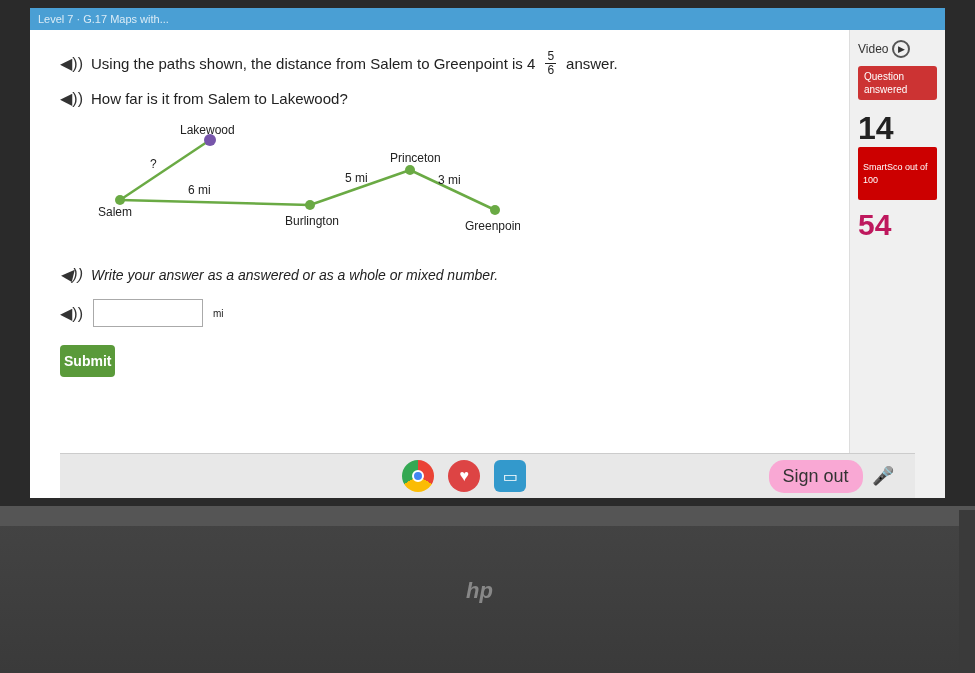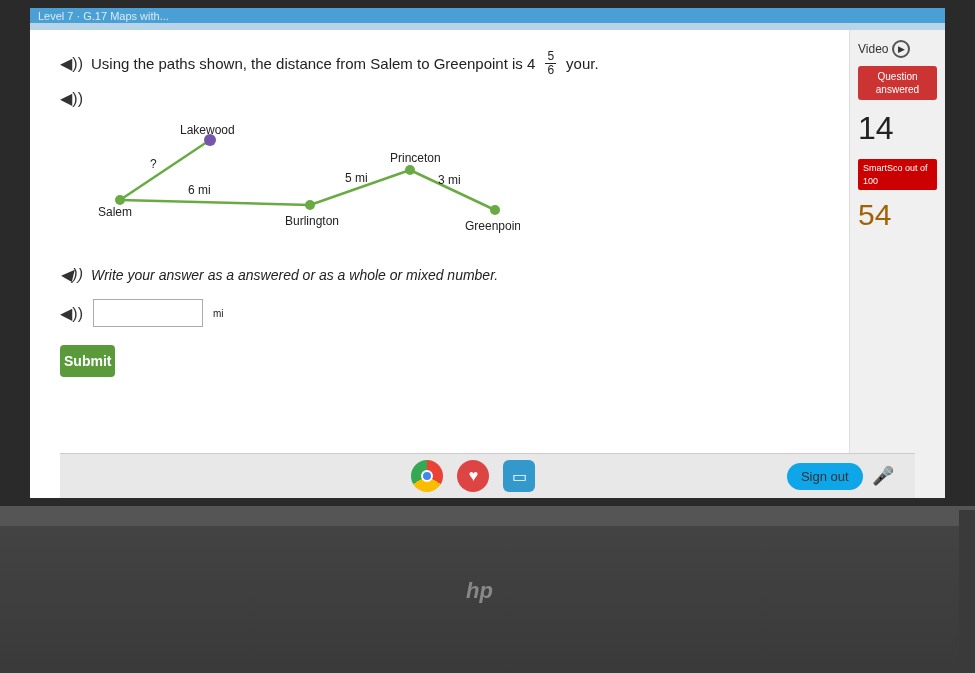--- a/index.html
+++ b/index.html
@@ -33,21 +33,21 @@
       background: #b8d4e8;
       overflow: hidden;
     }
 
     
     .top-bar {
       position: absolute;
       top: 0;
       left: 0;
       right: 0;
-      height: 15px;
+      height: 22px;
       background: #4a9fd4;
       display: flex;
       align-items: center;
       padding: 0 8px;
     }
 
     
     .content-area {
       position: absolute;
       top: 22px;
@@ -97,47 +97,45 @@
       justify-content: center;
       font-size: 9px;
     }
 
     .question-answered-box {
       background: #cc3333;
       color: white;
       font-size: 10px;
       padding: 4px 6px;
       border-radius: 3px;
-      text-align: center;
       margin-bottom: 10px;
       line-height: 1.3;
     }
 
     .score-number {
       font-size: 32px;
-      font-weight: normal;
+      font-weight: bold;
       color: #222;
-      margin-bottom: 12px;
       text-align: center;
     }
 
     .smartscore-box {
       background: #cc0000;
       color: white;
       font-size: 9px;
-      padding: 3px 5px;
+      padding: 14px 5px;
       border-radius: 2px;
       margin-bottom: 8px;
       line-height: 1.4;
     }
 
     .smartscore-number {
       font-size: 30px;
-      font-weight: normal;
-      color: #a16207;
+      font-weight: bold;
+      color: #be185d;
     }
 
     .problem-line {
       display: flex;
       align-items: center;
       gap: 8px;
       font-size: 15px;
       color: #222;
       margin-bottom: 12px;
       flex-wrap: wrap;
@@ -263,26 +261,26 @@
       cursor: pointer;
     }
 
     .taskbar-right {
       display: flex;
       align-items: center;
       gap: 10px;
     }
 
     .sign-out-btn {
-      background: #0ea5e9;
+      background: #f9a8d4;
       color: #333;
       border: none;
       padding: 6px 14px;
       border-radius: 15px;
-      font-size: 13px;
+      font-size: 18px;
       cursor: pointer;
     }
 
     .mic-icon {
       font-size: 18px;
       color: #555;
       cursor: pointer;
     }
 
     
@@ -331,26 +329,27 @@
       <div class="main-panel">
 
         
         <div class="problem-line">
           <span class="speaker-icon">◀))</span>
           <span>Using the paths shown, the distance from Salem to Greenpoint is 4</span>
           <span class="fraction">
             <span class="numer">5</span>
             <span class="denom">6</span>
           </span>
-          <span>your.</span>
+          <span>answer.</span>
         </div>
 
         
         <div class="problem-line">
           <span class="speaker-icon">◀))</span>
+          <span>How far is it from Salem to Lakewood?</span>
         </div>
 
         
         <div class="diagram-area">
           <svg class="diagram-svg" viewBox="0 0 440 130">
 
             <line x1="40" y1="80" x2="130" y2="20" stroke="#6aaa44" stroke-width="2.5"></line>
 
             <line x1="40" y1="80" x2="230" y2="85" stroke="#6aaa44" stroke-width="2.5"></line>
 

